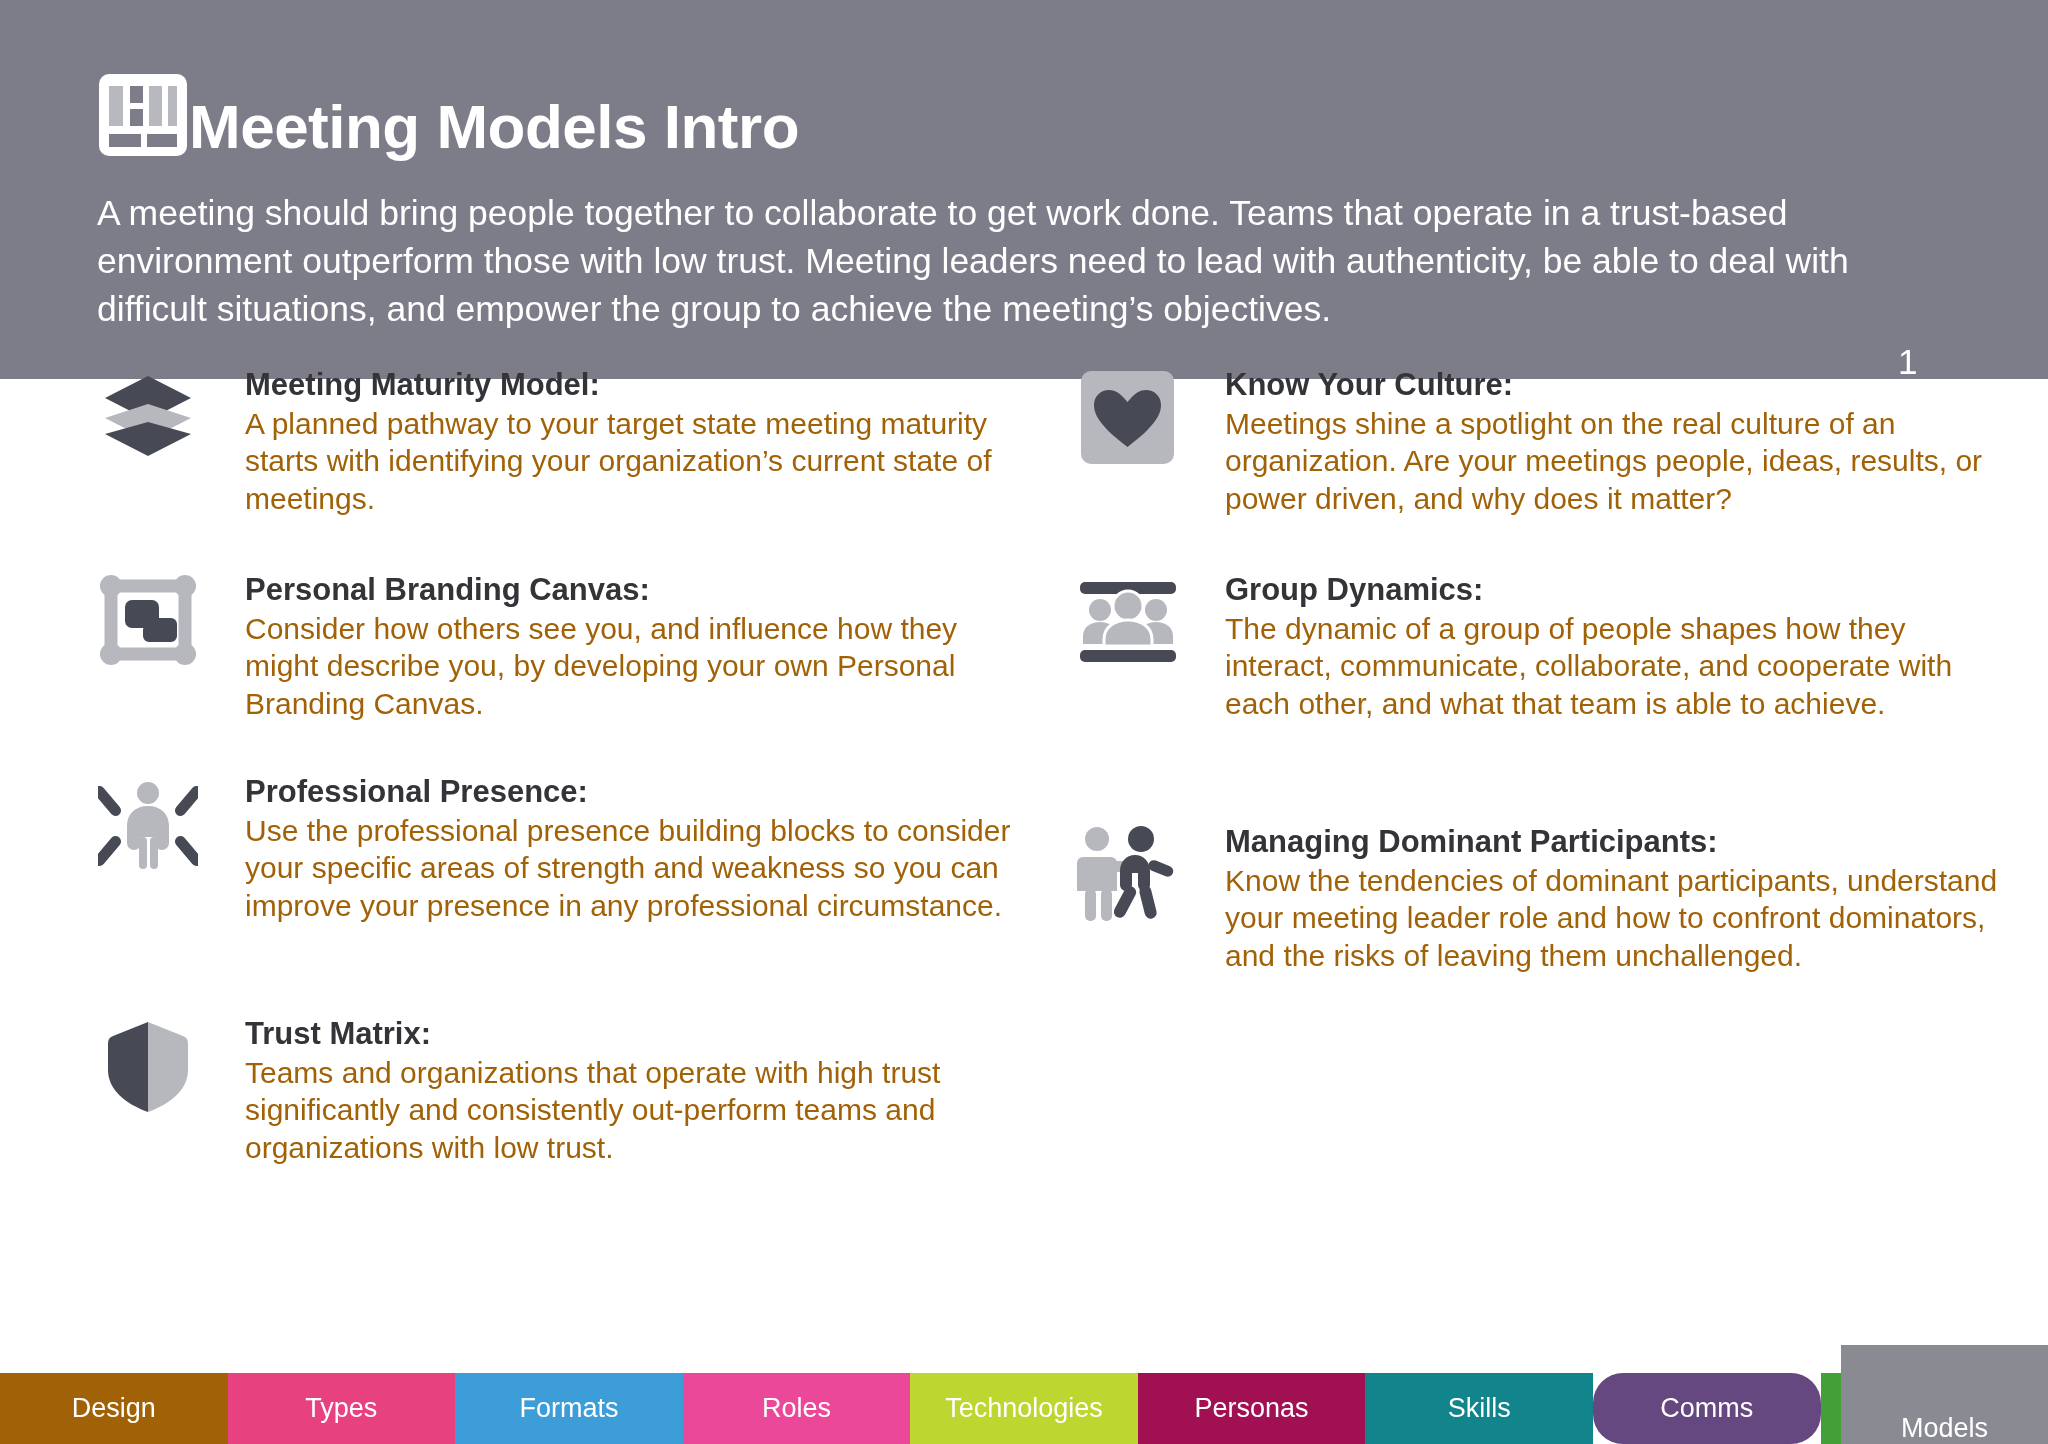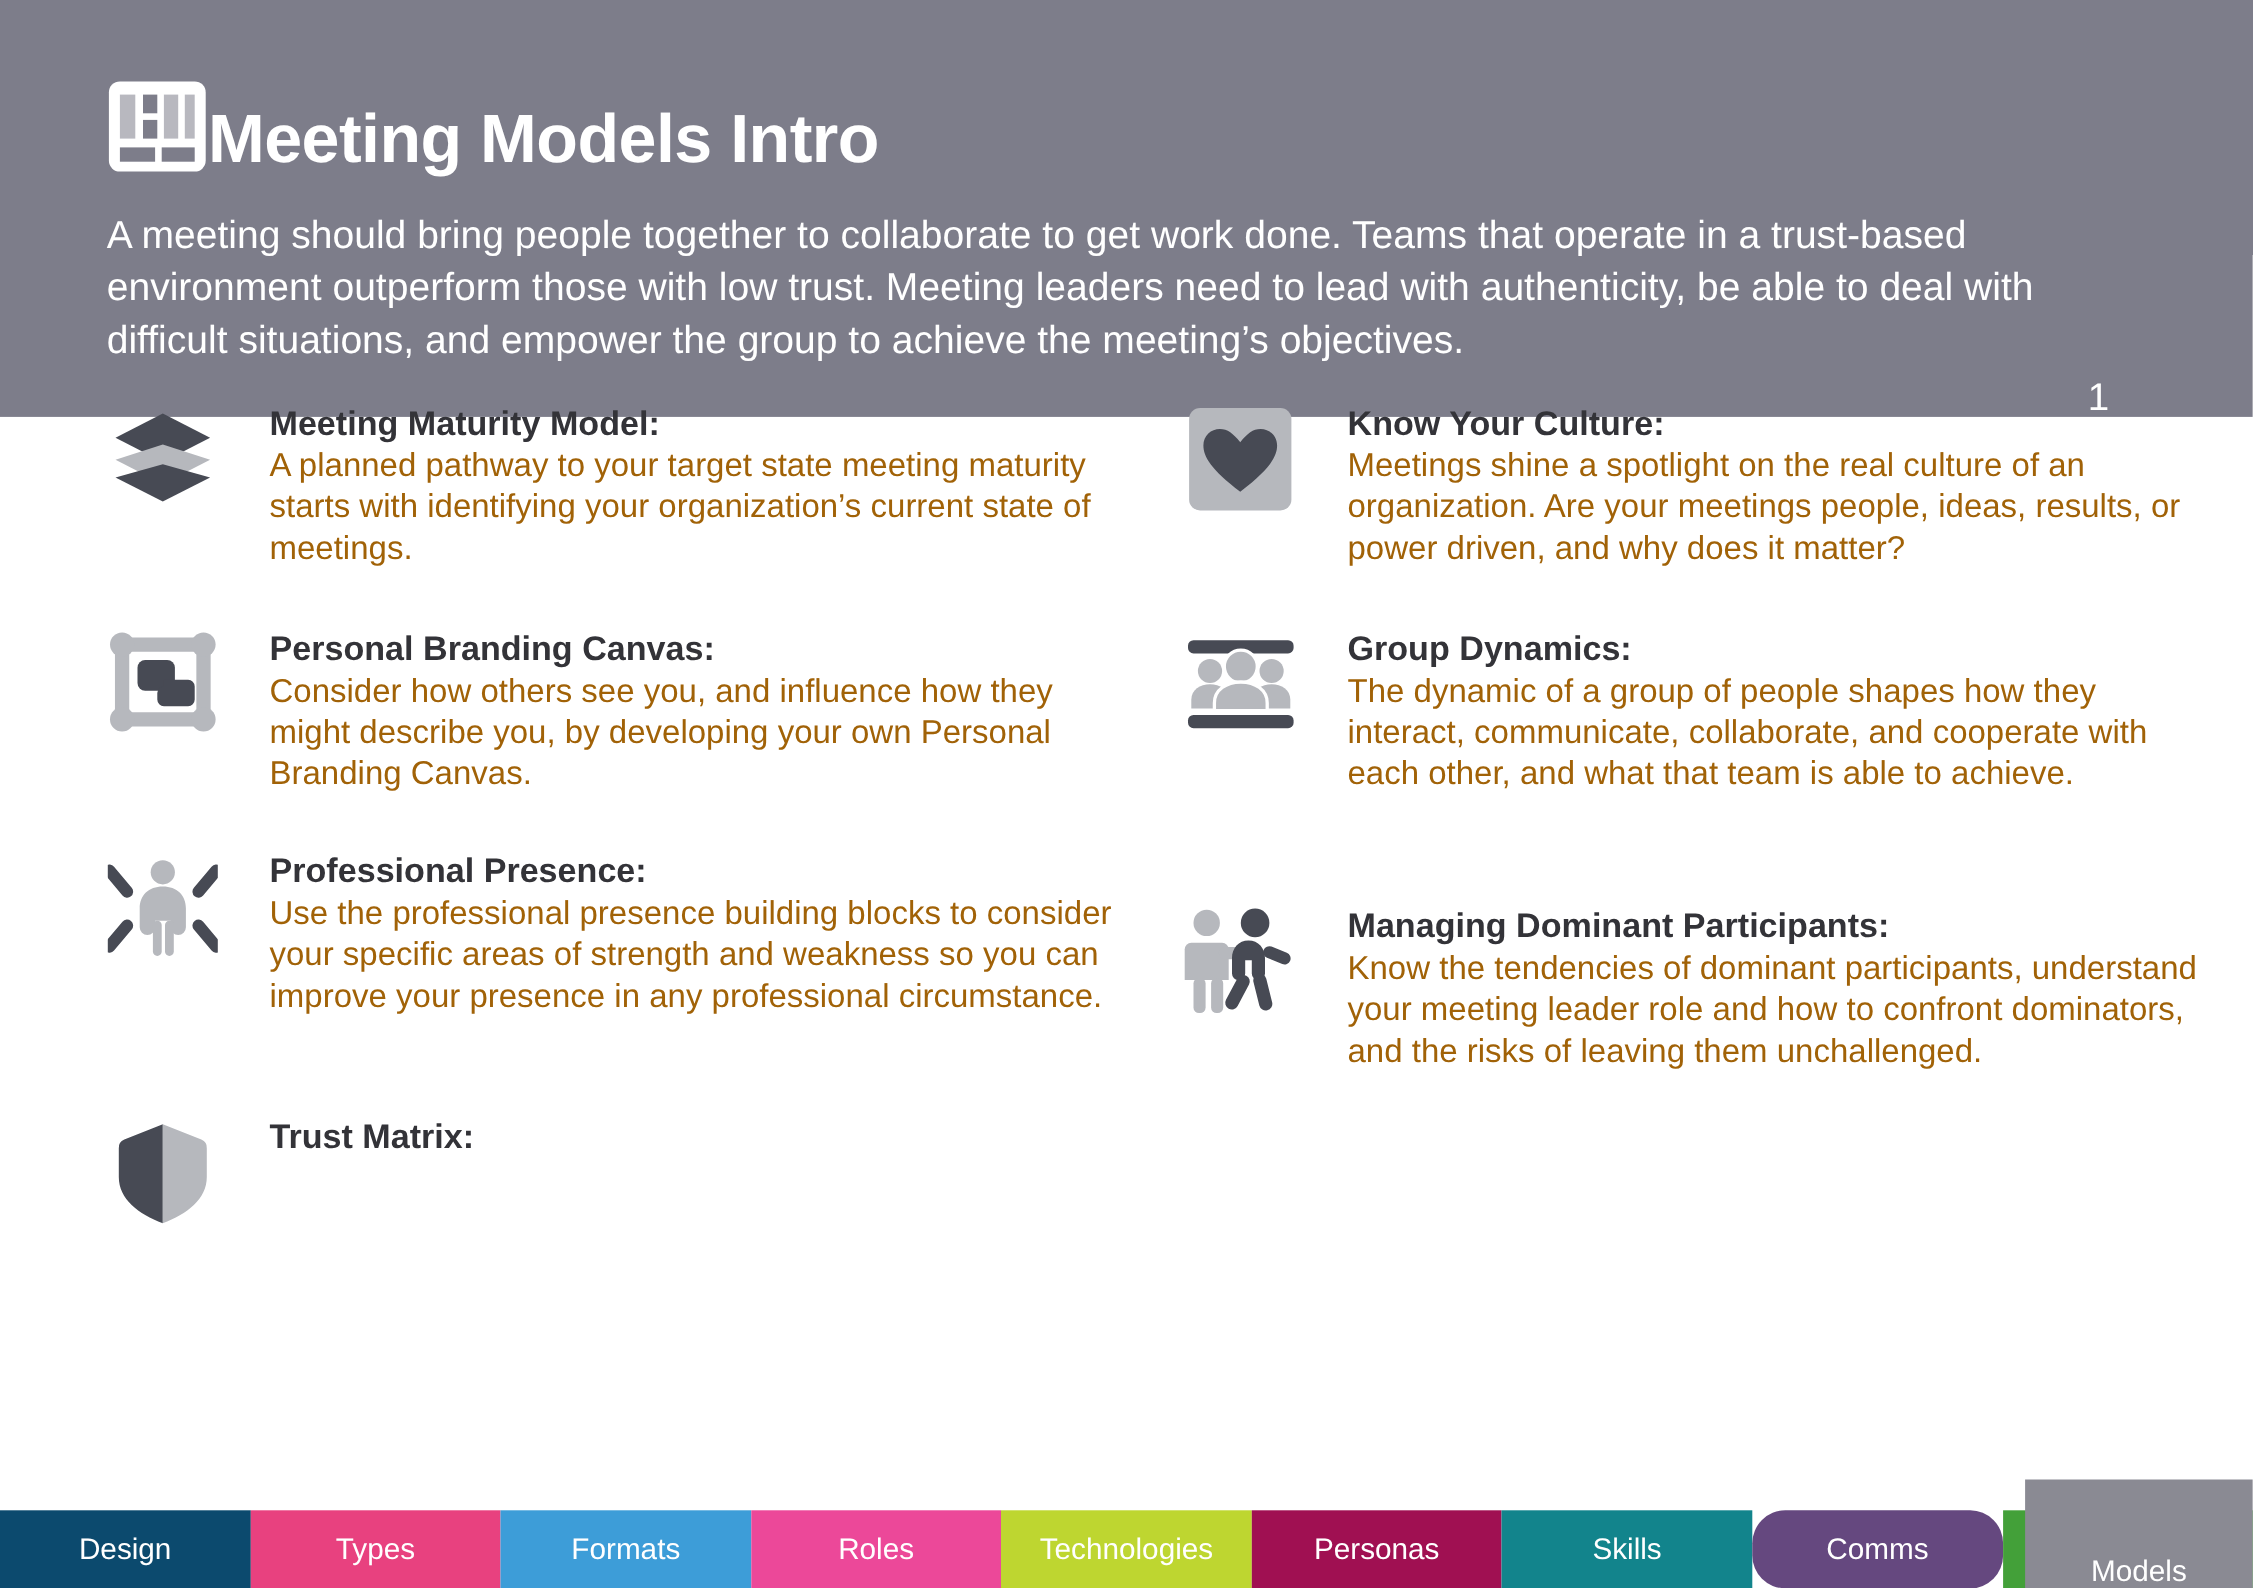--- a/index.html
+++ b/index.html
@@ -166,20 +166,21 @@
 
       <div class="item" style="margin-top:12px; height:188px;">
         <div class="item-icon">
           <svg width="98" height="98" viewBox="0 0 98 98">
             <path d="M49 4 L14 18 a8 8 0 0 0 -5 8 v26 c0 20 18 34 40 42 V4 z" fill="#474a54"></path>
             <path d="M49 4 L84 18 a8 8 0 0 1 5 8 v26 c0 20 -18 34 -40 42 V4 z" fill="#b6b8bd"></path>
           </svg>
         </div>
         <div class="item-text">
           <div class="item-title">Trust Matrix:</div>
+          <div class="item-body">Teams and organizations that operate with high trust significantly and consistently out-perform teams and organizations with low trust.</div>
         </div>
       </div>
 
     </div>
 
     <div class="col col-right">
 
       <div class="item" style="margin-top:-14px; height:188px;">
         <div class="item-icon">
           <svg width="97" height="97" viewBox="0 0 97 97">
@@ -230,21 +231,21 @@
         <div class="item-text">
           <div class="item-title">Managing Dominant Participants:</div>
           <div class="item-body">Know the tendencies of dominant participants, understand your meeting leader role and how to confront dominators, and the risks of leaving them unchallenged.</div>
         </div>
       </div>
 
     </div>
   </div>
 
   <div class="footer">
-    <div class="nav-tab" style="background: #0c4a6e;">
+    <div class="nav-tab" style="background: #a16207;">
         <span>Design</span>
       </div>
     <div class="nav-tab" style="background: rgb(232, 65, 127);">
         <span>Types</span>
       </div>
     <div class="nav-tab" style="background: rgb(61, 157, 216);">
         <span>Formats</span>
       </div>
     <div class="nav-tab" style="background: #ec4899;">
         <span>Roles</span>

